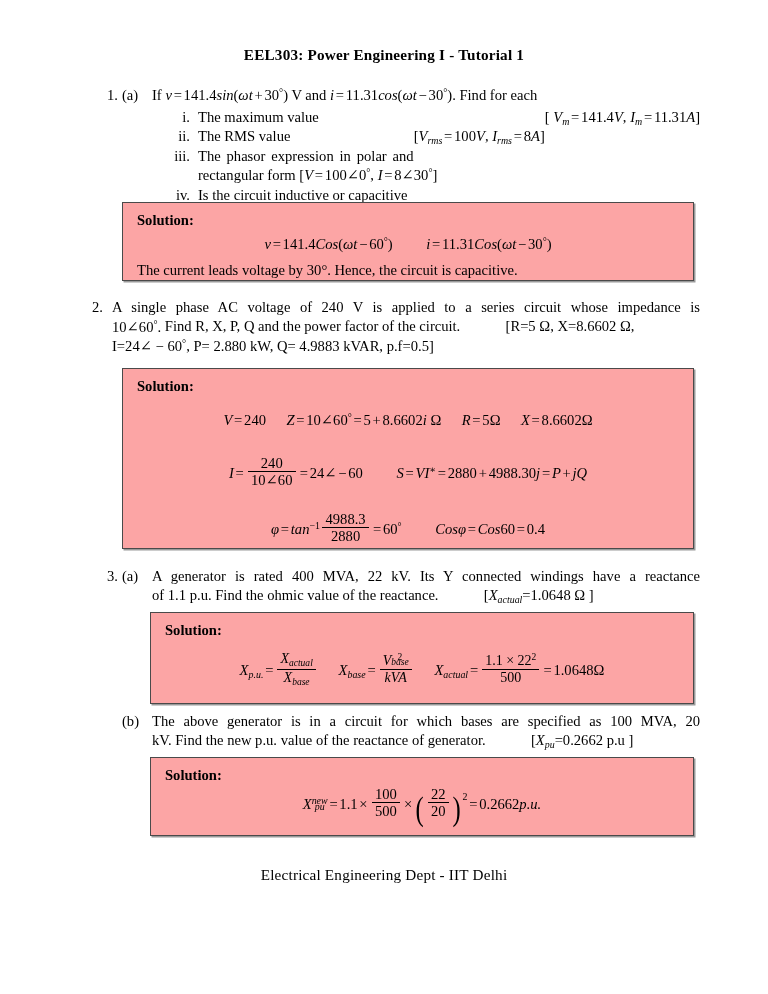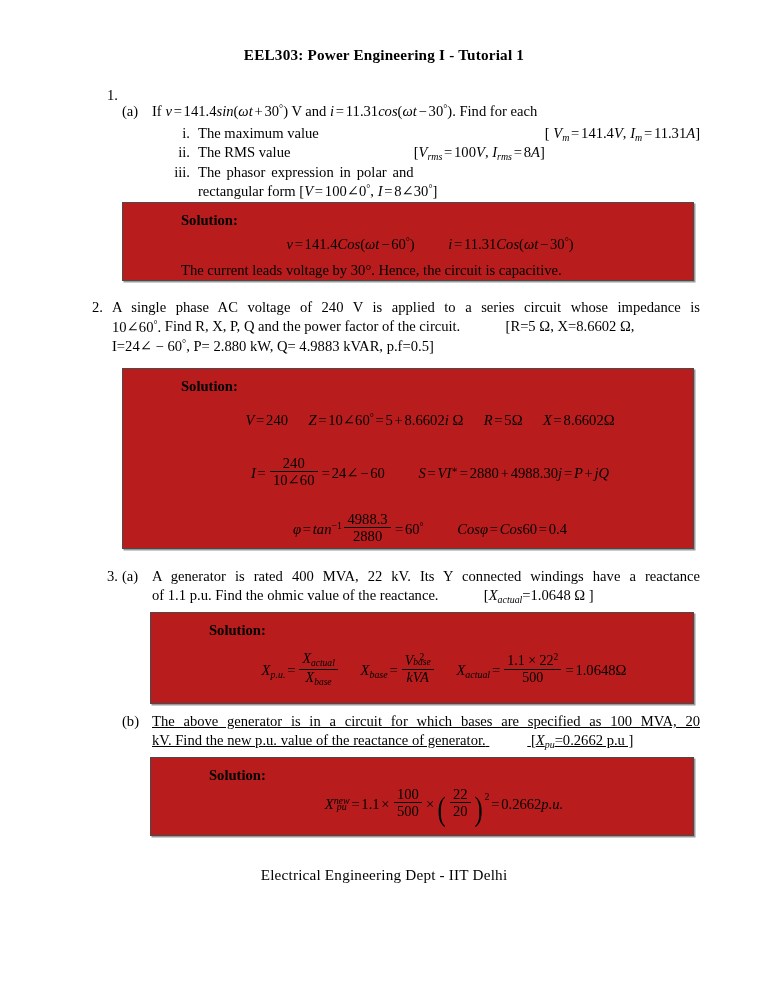--- a/index.html
+++ b/index.html
@@ -117,23 +117,22 @@
     width: 38px;
     text-align: right;
   }
   .rtext { display: inline; }
   .ranswer { float: right; }
 
   
   .solbox {
     border: 1.4px solid #4a4a4a;
     box-sizing: border-box;
-    background: #b91c1c;
+    background: #fca5a5;
     box-shadow: 1.5px 1.5px 0 0 #9a9a9a;
-    padding-left: 44px;
   }
   .solbox .sol-title {
     font-weight: bold;
     font-size: 14.6px;
     padding: 9px 0 0 14px;
   }
   .solbox .sol-line {
     text-align: center;
     font-size: 14.6px;
   }
@@ -151,21 +150,21 @@
 <body>
 
 <div class="page">
 
   <div class="doc-title">EEL303: Power Engineering I - Tutorial 1</div>
 
   <div class="qitem" style="position:absolute; left:92px; top:86px; width:608px; font-size:14.6px; line-height:1.33;">
     <span class="qnum">1.</span>
     <div class="qbody" style="margin-left:30px; position:relative;">
       <span class="sublabel">(a)</span>
-      <div class="subbody" style="margin-left:30px;margin-top:16px;">
+      <div class="subbody" style="margin-left:30px;">
         <div class="nowrap">
           <span>If</span>
           <span>
             <span class="mi">v</span><span class="mo">=</span><span class="mn">141.4</span><span class="mi">sin</span>(<span class="mi">ωt</span><span class="mo">+</span><span class="mn">30</span><span class="deg">°</span>)
           </span>
           <span>V and</span>
           <span>
             <span class="mi">i</span><span class="mo">=</span><span class="mn">11.31</span><span class="mi">cos</span>(<span class="mi">ωt</span><span class="mo">−</span><span class="mn">30</span><span class="deg">°</span>).
           </span>
           <span>Find for each</span>
@@ -293,21 +292,21 @@
       <span class="gap-s"></span>
       <span>
         <span class="mi">X</span><span class="sub">actual</span><span class="mo">=</span><span class="frac small"><span class="num mn">1.1 × 22<span class="sup">2</span></span><span class="den mn">500</span></span><span class="mo">=</span><span class="mn">1.0648</span>Ω
       </span>
     </div>
   </div>
 
   <div class="qitem" style="position:absolute; left:122px; top:712px; width:578px; font-size:14.6px; line-height:1.33;">
     <div style="position:relative;">
       <span class="sublabel">(b)</span>
-      <div class="subbody" style="margin-left:30px;text-decoration:underline;">
+      <div class="subbody" style="margin-left:30px;">
         <div style="text-align:justify; text-align-last:justify;">The above generator is in a circuit for which bases are specified as 100 MVA, 20</div>
         <div class="nowrap">
           <span>kV. Find the new p.u. value of the reactance of generator.</span>
           <span class="gap-l"></span>
           <span>
             [<span class="mi">X</span><span class="sub">pu</span>=0.2662 p.u&nbsp;]
           </span>
         </div>
       </div>
     </div>

